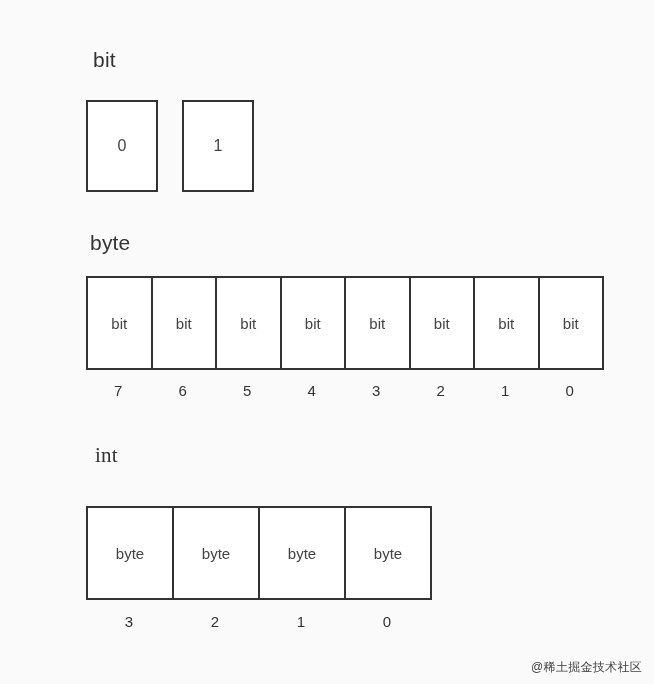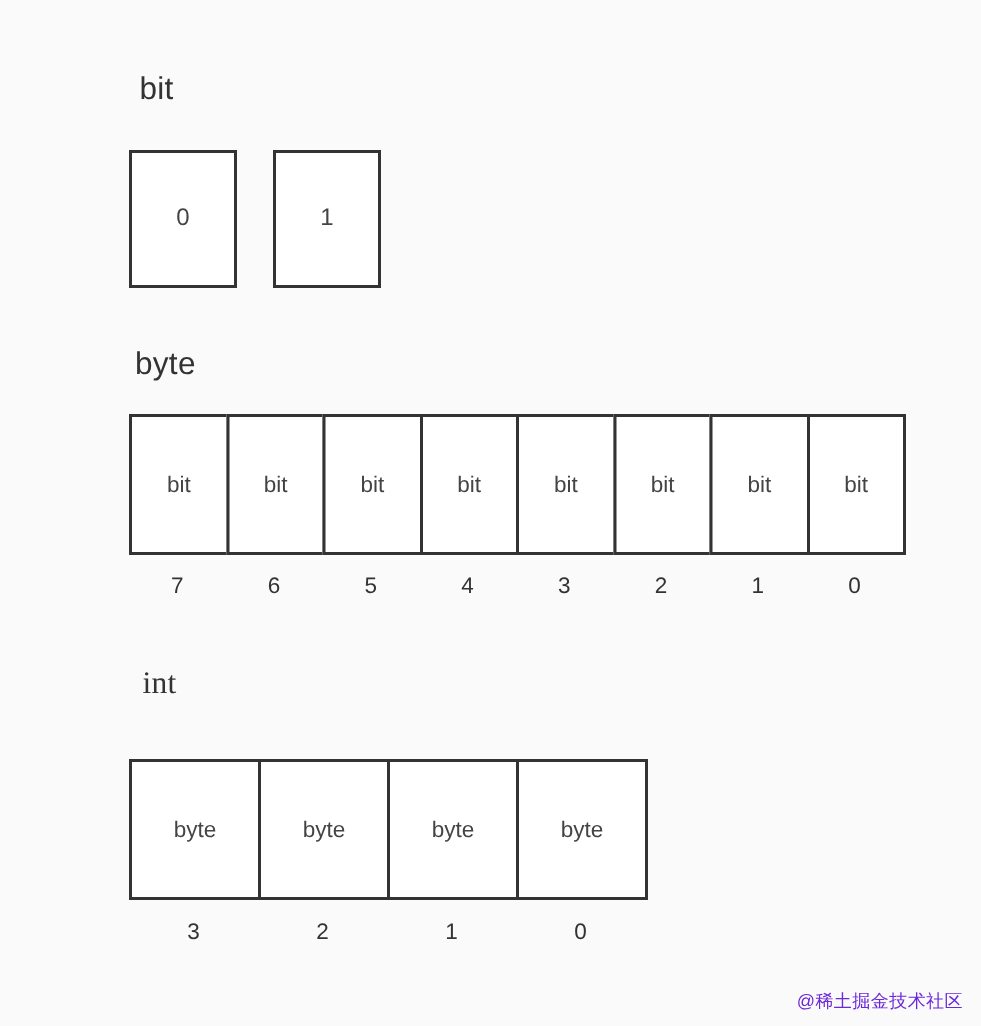--- a/index.html
+++ b/index.html
@@ -97,21 +97,21 @@
     text-align: center;
     font-size: 15px;
     color: #333333;
   }
 
   .watermark {
     position: absolute;
     right: 12px;
     bottom: 8px;
     font-size: 12px;
-    color: #6d28d9;
+    color: #404040;
     letter-spacing: 0.3px;
   }
 </style>
 </head>
 <body>
 
 <div class="diagram">
 
   <div class="section-title" id="bit-title">bit</div>
   <div class="cell-row" id="bit-row">

